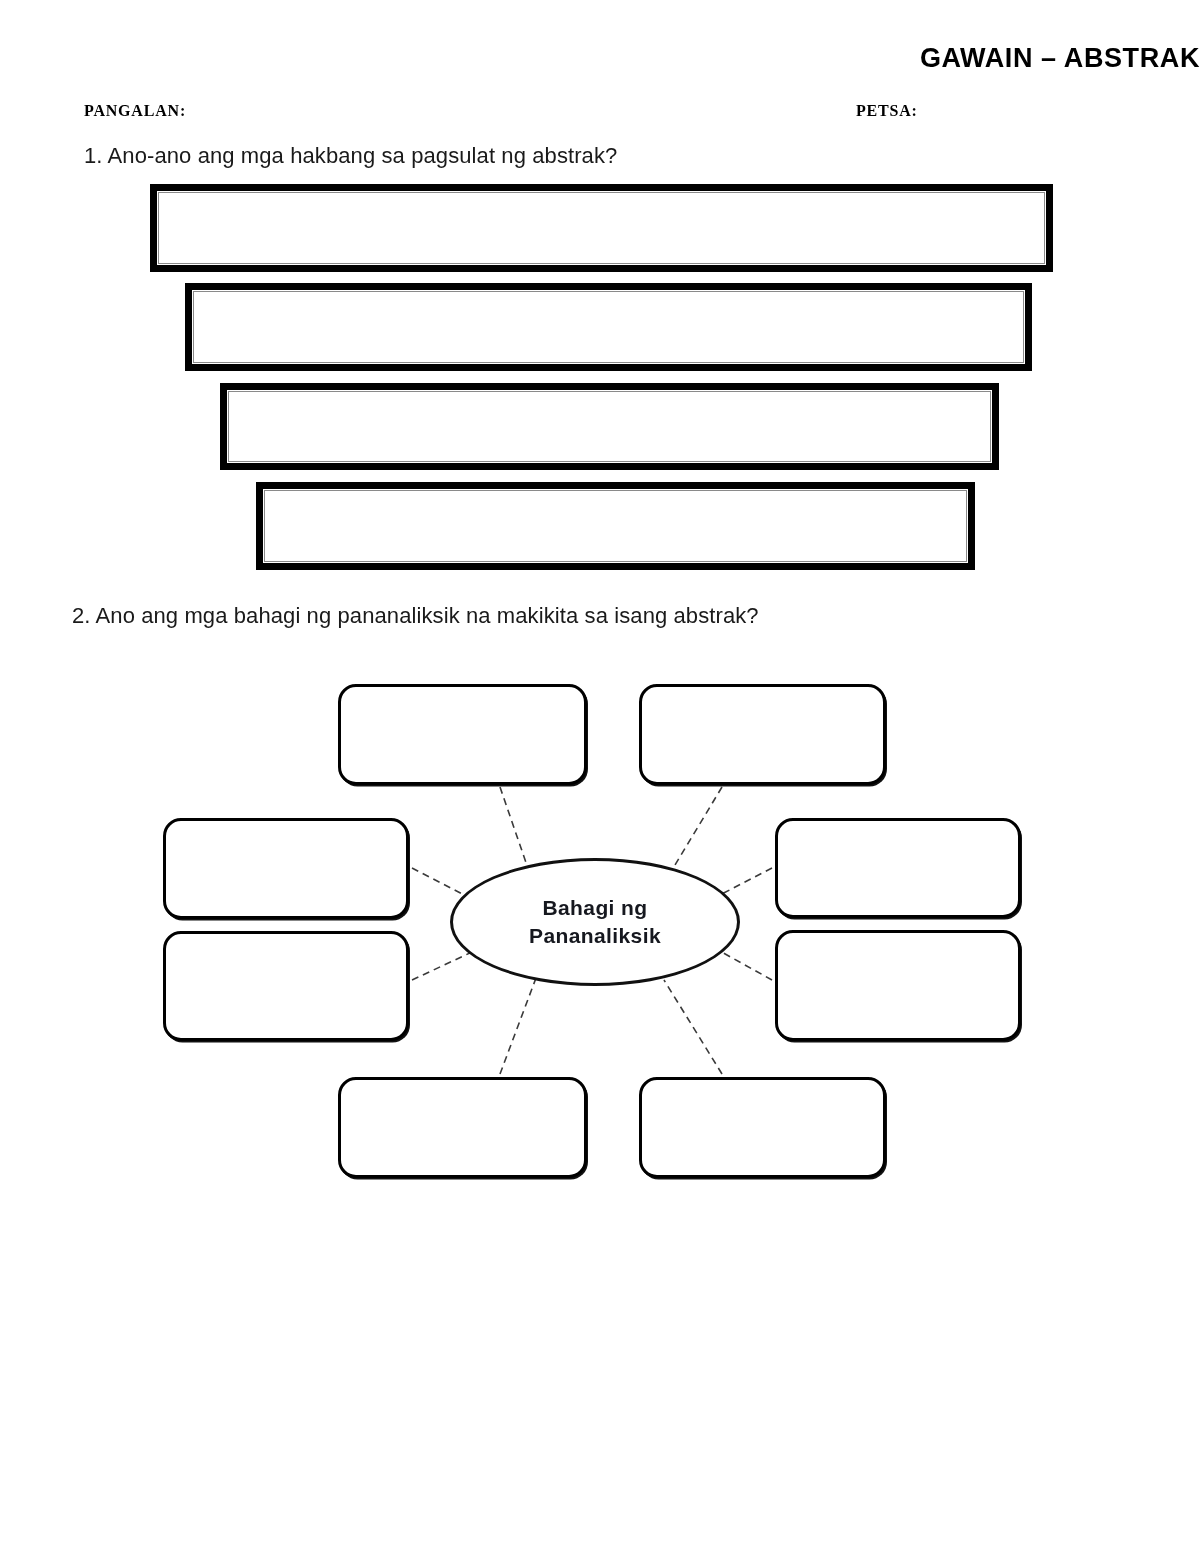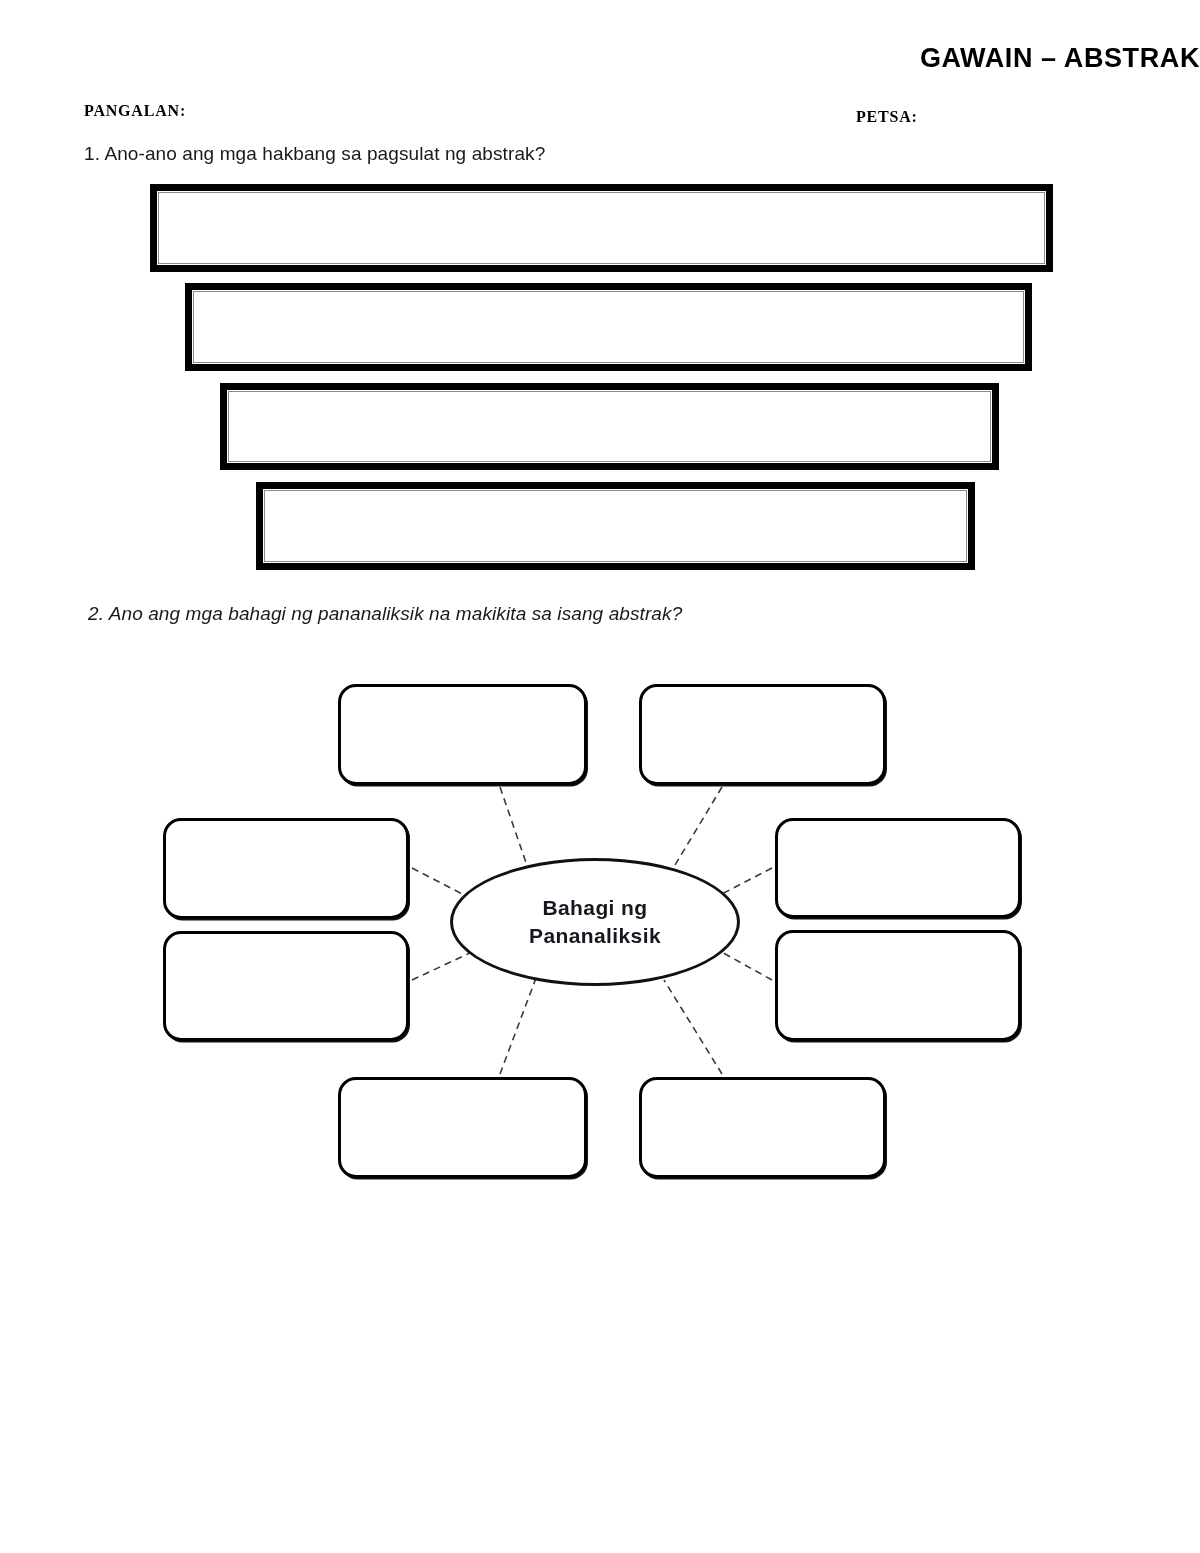--- a/index.html
+++ b/index.html
@@ -40,33 +40,33 @@
   .meta-label {
     position: absolute;
     top: 0;
     font-size: 16px;
     font-weight: bold;
     letter-spacing: 0.8px;
     white-space: nowrap;
     font-family: Liberation Serif, serif;
   }
   .meta-pangalan { left: 0; }
-  .meta-petsa { left: 772px; margin-top: 6px; }
+  .meta-petsa { left: 772px; }
 
   
   .question {
     position: absolute;
-    font-size: 19px;
+    font-size: 22px;
     font-weight: normal;
     letter-spacing: 0.1px;
     white-space: nowrap;
     color: #1a1a1a;
   }
   .q1 { left: 84px; top: 143px; }
-  .q2 { left: 88px; top: 603px; font-style: italic; }
+  .q2 { left: 72px; top: 603px; }
 
   
   .funnel-box {
     position: absolute;
     box-sizing: border-box;
     background: #ffffff;
     border: 7px solid #000000;
     box-shadow: inset 0 0 0 1px #ffffff, inset 0 0 0 2px #8a8a8a;
   }
   .funnel-1 { left: 150px;  top: 184px; width: 903px; height: 88px; }

